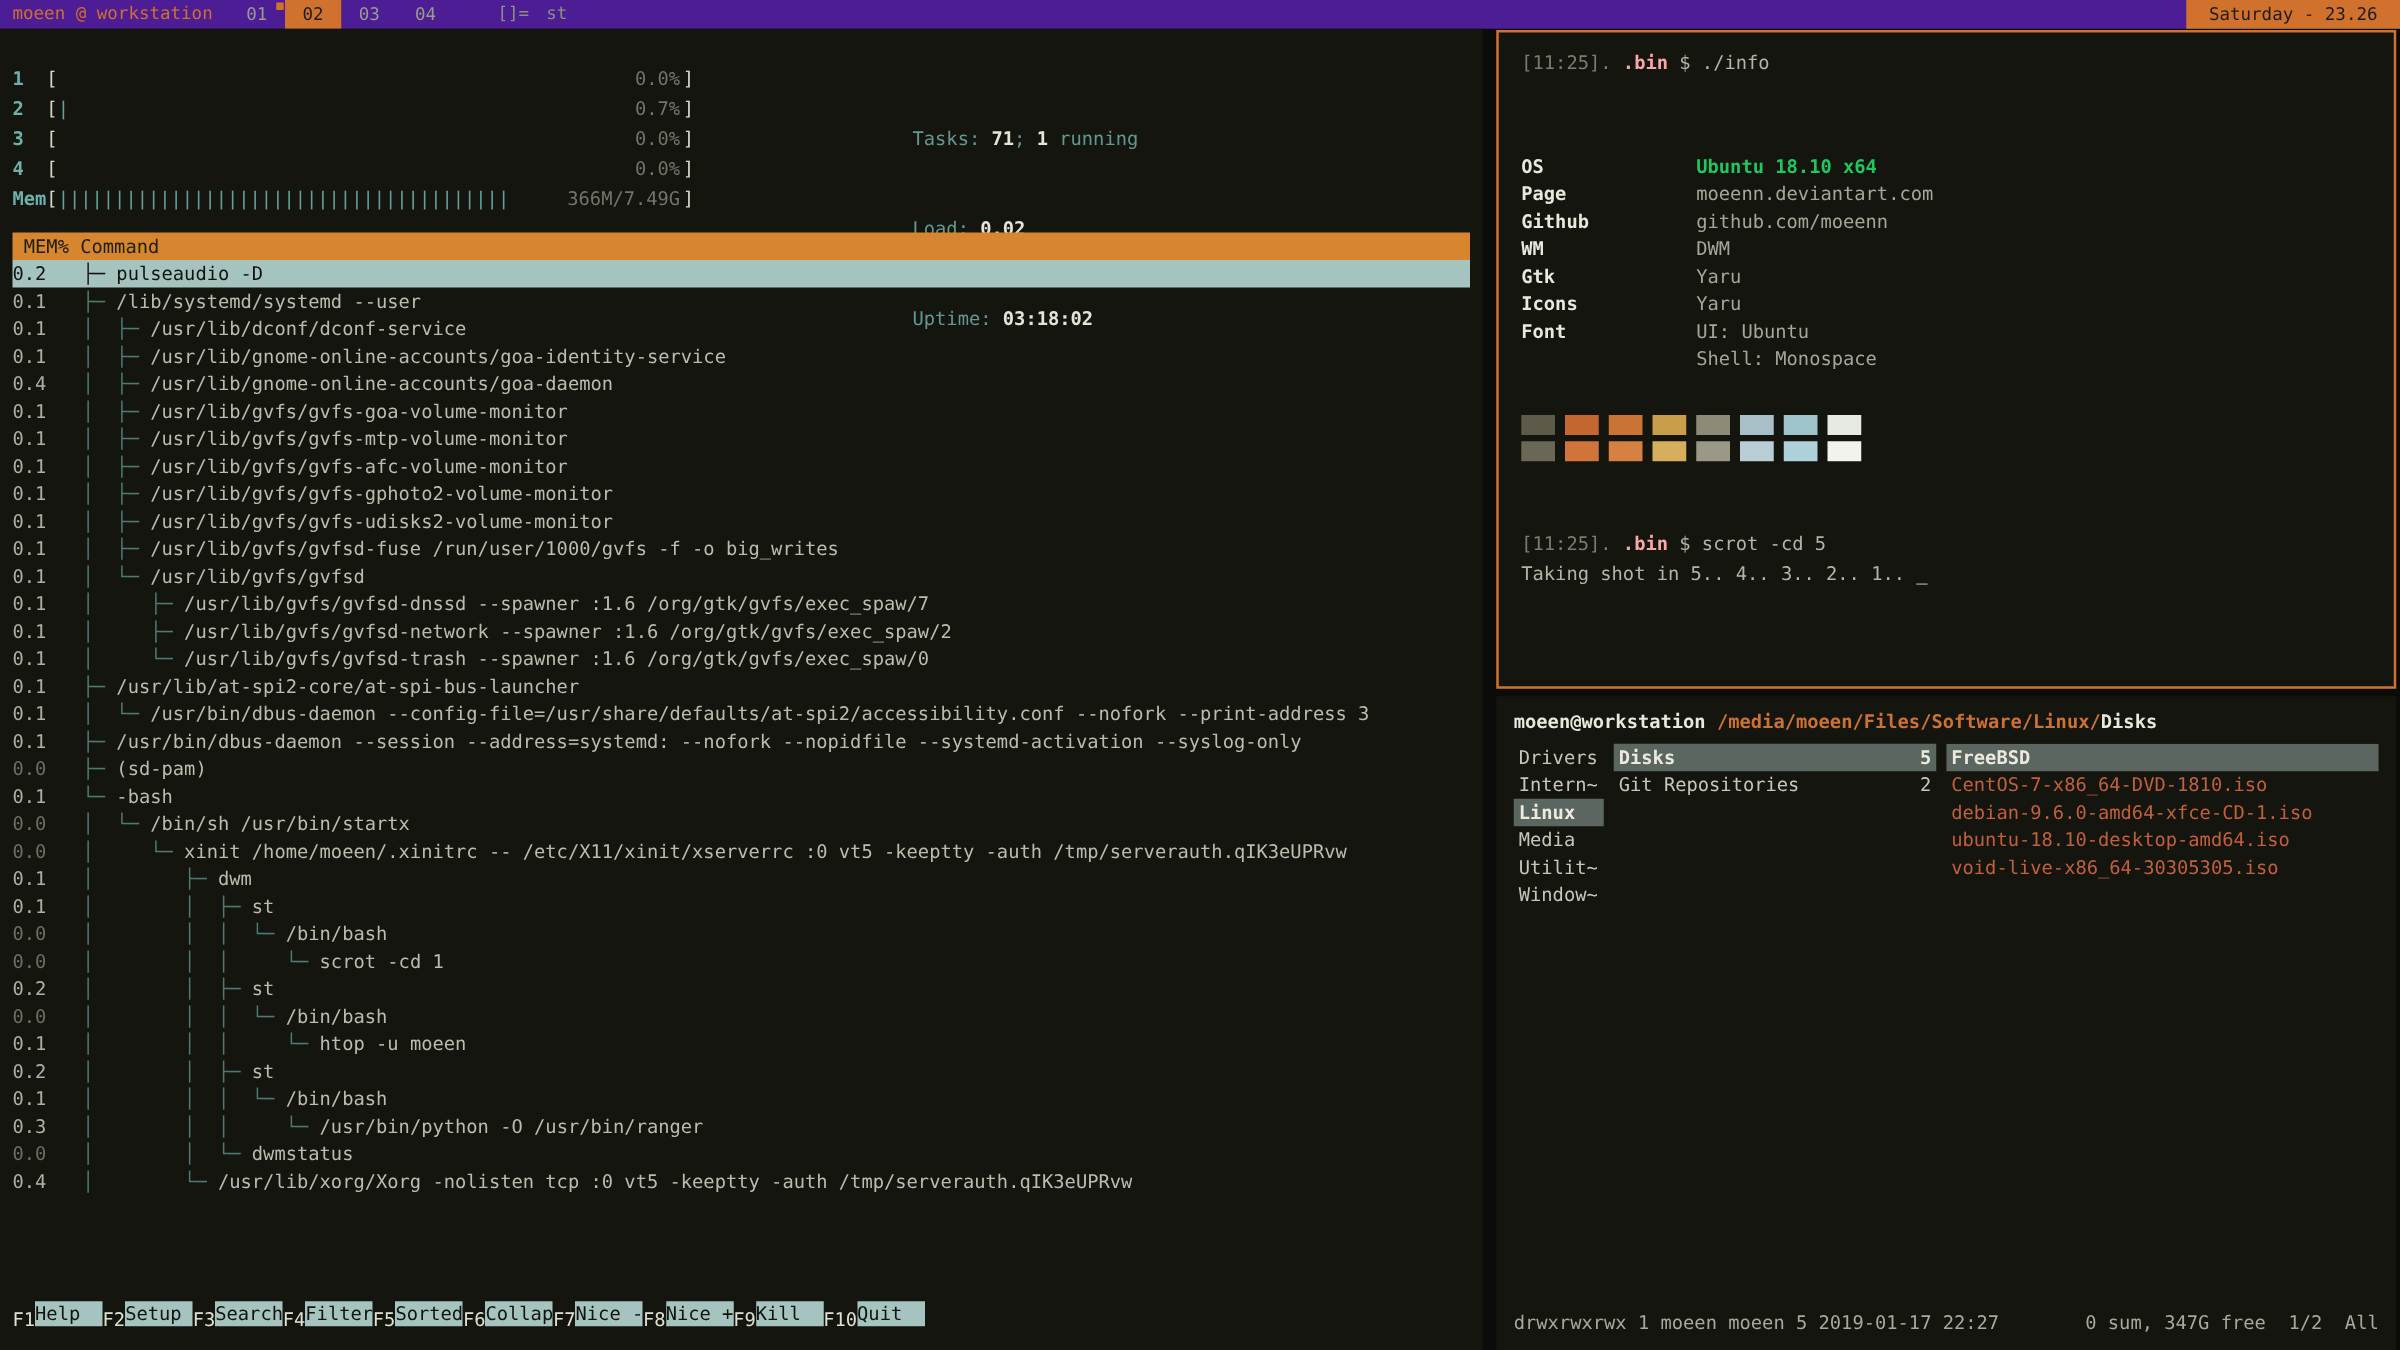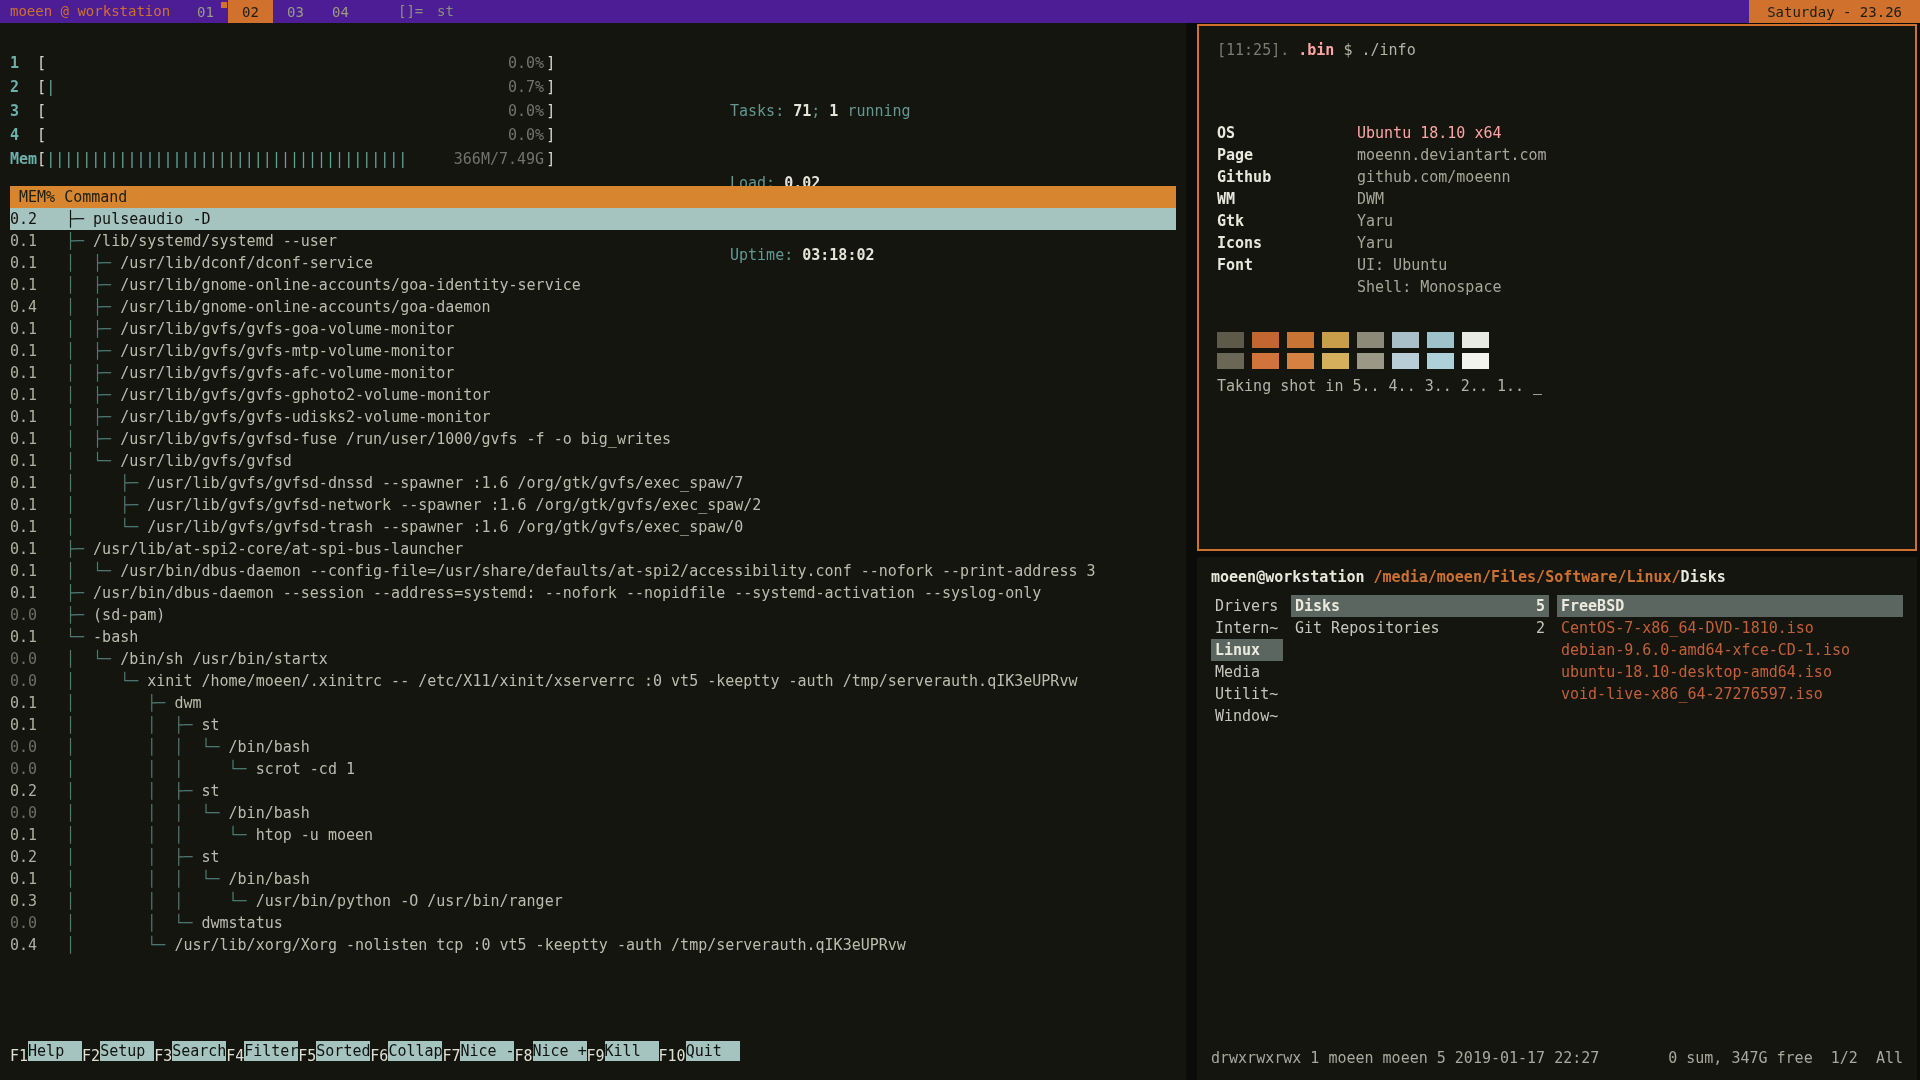--- a/index.html
+++ b/index.html
@@ -55,21 +55,21 @@
   .info-panel { left:1197px; top:24px; width:720px; height:527px; border:2px solid #cf7230;
                 font-size:15px; padding:14px 18px; color:#b4b4a6; }
   .line { white-space:pre; line-height:20px; }
   .t-dim { color:#7b7b6f; }
   .t-bold { color:#fca5a5; font-weight:bold; }
   .t-norm { color:#b4b4a6; }
   .info-table { margin-top:62px; }
   .info-row { display:flex; height:22px; line-height:22px; }
   .info-label { width:140px; flex:none; font-weight:bold; color:#e8e8dc; white-space:pre; }
   .info-value { color:#a6a698; white-space:pre; }
-  .info-value.accent { color:#fca5a5; }
+  .info-value.accent { color:#22c55e;font-weight:bold; }
   .swatch-rows { margin-top:34px; }
   .swatch-row { display:flex; gap:8px; margin-bottom:5px; }
   .swatch { width:27px; height:16px; }
   .prompt2 { margin-top:56px; }
   .output-line { margin-top:2px; line-height:24px; }
   .cursor { color:#e4e4d8; }
 
   
   .ranger-panel { left:1197px; top:557px; width:720px; height:523px;
                   font-size:15px; padding:10px 14px; color:#c6c6ba; }
@@ -219,20 +219,21 @@
         <div class="swatch" style="background: rgb(209, 116, 60);"></div>
         <div class="swatch" style="background: rgb(214, 129, 65);"></div>
         <div class="swatch" style="background: rgb(214, 175, 92);"></div>
         <div class="swatch" style="background: rgb(155, 152, 134);"></div>
         <div class="swatch" style="background: rgb(184, 205, 213);"></div>
         <div class="swatch" style="background: rgb(174, 209, 217);"></div>
         <div class="swatch" style="background: rgb(241, 243, 236);"></div>
       </div>
   </div>
 
+  <div class="line prompt2"><span class="t-dim">[11:25]. </span><span class="t-bold">.bin</span><span class="t-norm"> $ scrot -cd 5</span></div>
 
   <div class="line output-line"><span class="t-norm">Taking shot in 5.. 4.. 3.. 2.. 1.. </span><span class="cursor">_</span></div>
 </div>
 
 <div class="panel ranger-panel">
   <div class="ranger-title"><span class="rt-user">moeen@workstation</span><span class="rt-path"> /media/moeen/Files/Software/Linux/</span><span class="rt-cur">Disks</span></div>
 
   <div class="ranger-cols">
     <div class="rcol rcol-1">
         <div class="ritem"><span class="rlabel">Drivers</span></div>
@@ -244,21 +245,21 @@
       </div>
     <div class="rcol rcol-2">
         <div class="ritem sel"><span class="rlabel">Disks</span><span class="rcount">5</span></div>
         <div class="ritem"><span class="rlabel">Git Repositories</span><span class="rcount">2</span></div>
       </div>
     <div class="rcol rcol-3">
         <div class="ritem sel"><span class="rlabel">FreeBSD</span></div>
         <div class="ritem iso"><span class="rlabel">CentOS-7-x86_64-DVD-1810.iso</span></div>
         <div class="ritem iso"><span class="rlabel">debian-9.6.0-amd64-xfce-CD-1.iso</span></div>
         <div class="ritem iso"><span class="rlabel">ubuntu-18.10-desktop-amd64.iso</span></div>
-        <div class="ritem iso"><span class="rlabel">void-live-x86_64-27276597.iso</span></div>
+        <div class="ritem iso"><span class="rlabel">void-live-x86_64-30305305.iso</span></div>
       </div>
   </div>
 
   <div class="ranger-status">
     <span>drwxrwxrwx 1 moeen moeen 5 2019-01-17 22:27</span>
     <span>0 sum, 347G free  1/2  All</span>
   </div>
 </div>
 
 </body></html>

